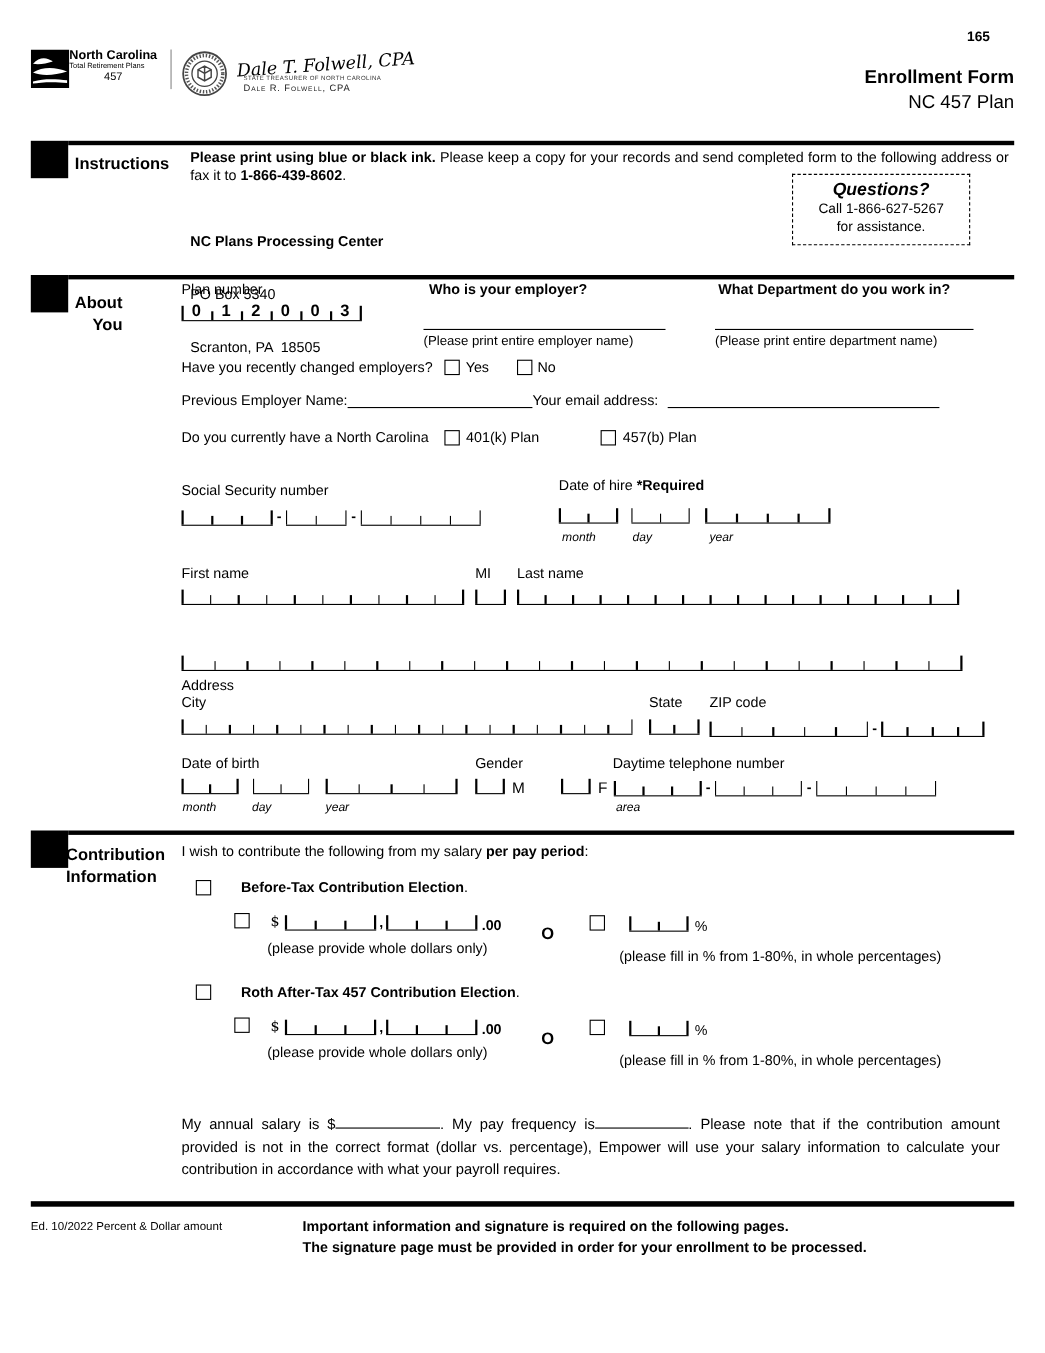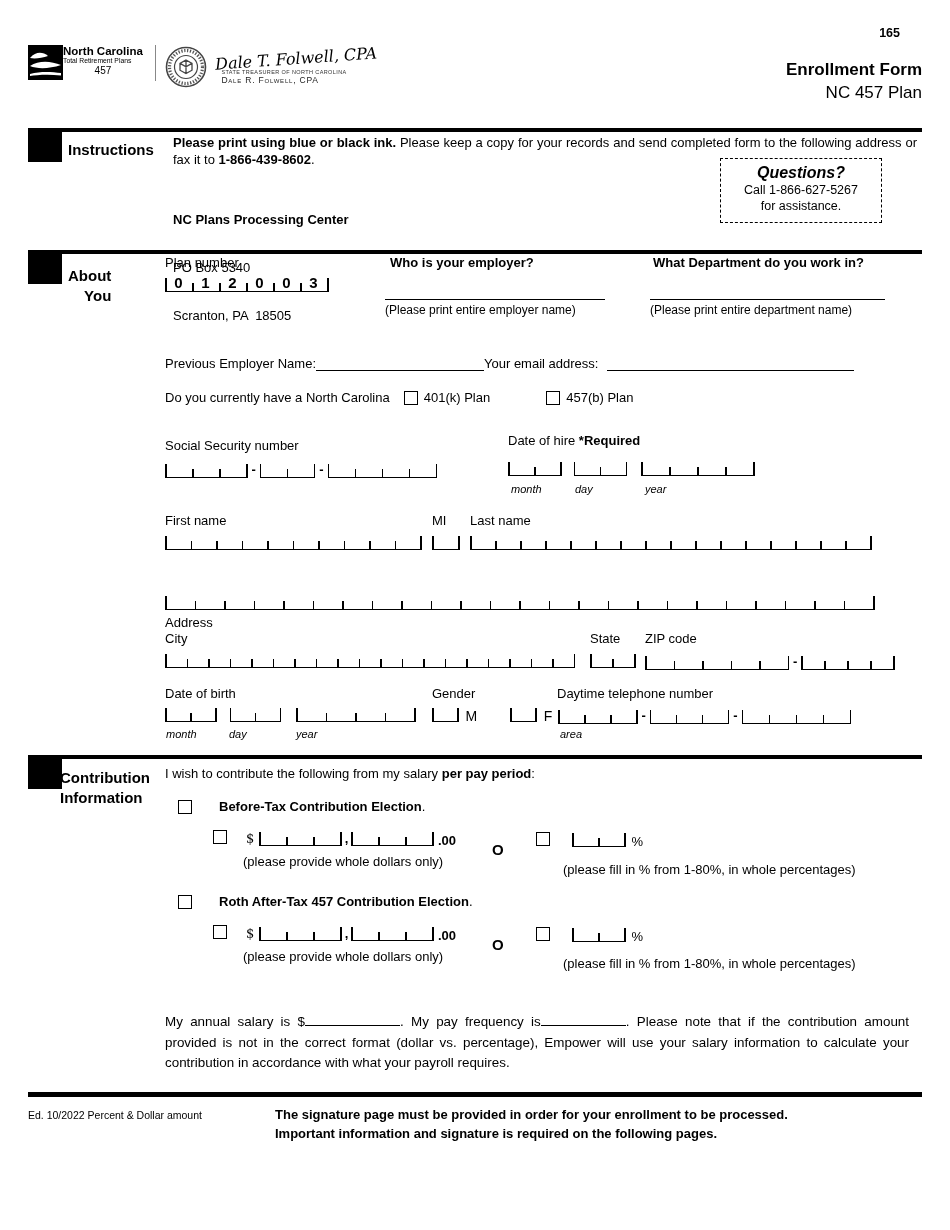--- a/index.html
+++ b/index.html
@@ -134,20 +134,27 @@
       </div>
 
     <div class="abs b" style="left:390px;top:5px;">Who is your employer?</div>
     <div class="line-u" style="left:385px;top:49px;width:220px;"></div>
     <div class="abs cap" style="left:385px;top:53px;">(Please print entire employer name)</div>
 
     <div class="abs b" style="left:653px;top:5px;">What Department do you work in?</div>
     <div class="line-u" style="left:650px;top:49px;width:235px;"></div>
     <div class="abs cap" style="left:650px;top:53px;">(Please print entire department name)</div>
 
+    <div class="row" style="left:165px;top:76px;">
+      <span>Have you recently changed employers?</span>
+      <span class="cb" style="margin-left:11px;"></span>
+      <span style="margin-left:5px;">Yes</span>
+      <span class="cb" style="margin-left:25px;"></span>
+      <span style="margin-left:5px;">No</span>
+    </div>
 
     <div class="row" style="left:165px;top:106px;align-items:flex-end;">
       <span>Previous Employer Name:</span>
       <span class="blank" style="width:168px;"></span>
       <span>Your email address:</span>
       <span class="blank" style="width:247px;margin-left:9px;"></span>
     </div>
 
     <div class="row" style="left:165px;top:140px;">
       <span>Do you currently have a North Carolina</span>
@@ -456,18 +463,18 @@
 
     <div class="abs just salary" style="left:165px;top:256px;width:744px;">
       <span>My annual salary is $</span><span class="blank" style="width:95px;"></span><span>.  My pay frequency is</span><span class="blank" style="width:85px;"></span><span>. Please note that if the contribution amount provided is not in the correct format (dollar vs. percentage), Empower will use your salary information to calculate your contribution in accordance with what your payroll requires.</span>
     </div>
   </div>
 
   <div class="sect" style="top:1092px;height:80px;">
     <div class="abs" style="left:28px;right:28px;top:0;height:5px;background:#000;"></div>
     <div class="abs" style="left:28px;top:17px;font-size:10.5px;">Ed. 10/2022 Percent &amp; Dollar amount</div>
     <div class="abs b" style="left:275px;top:13px;line-height:19px;font-size:13px;">
+      <div>Important information and signature is required on the following pages.</div>
       <div>The signature page must be provided in order for your enrollment to be processed.</div>
-      <div>Important information and signature is required on the following pages.</div>
     </div>
   </div>
 
 </div>
 
 </body></html>

